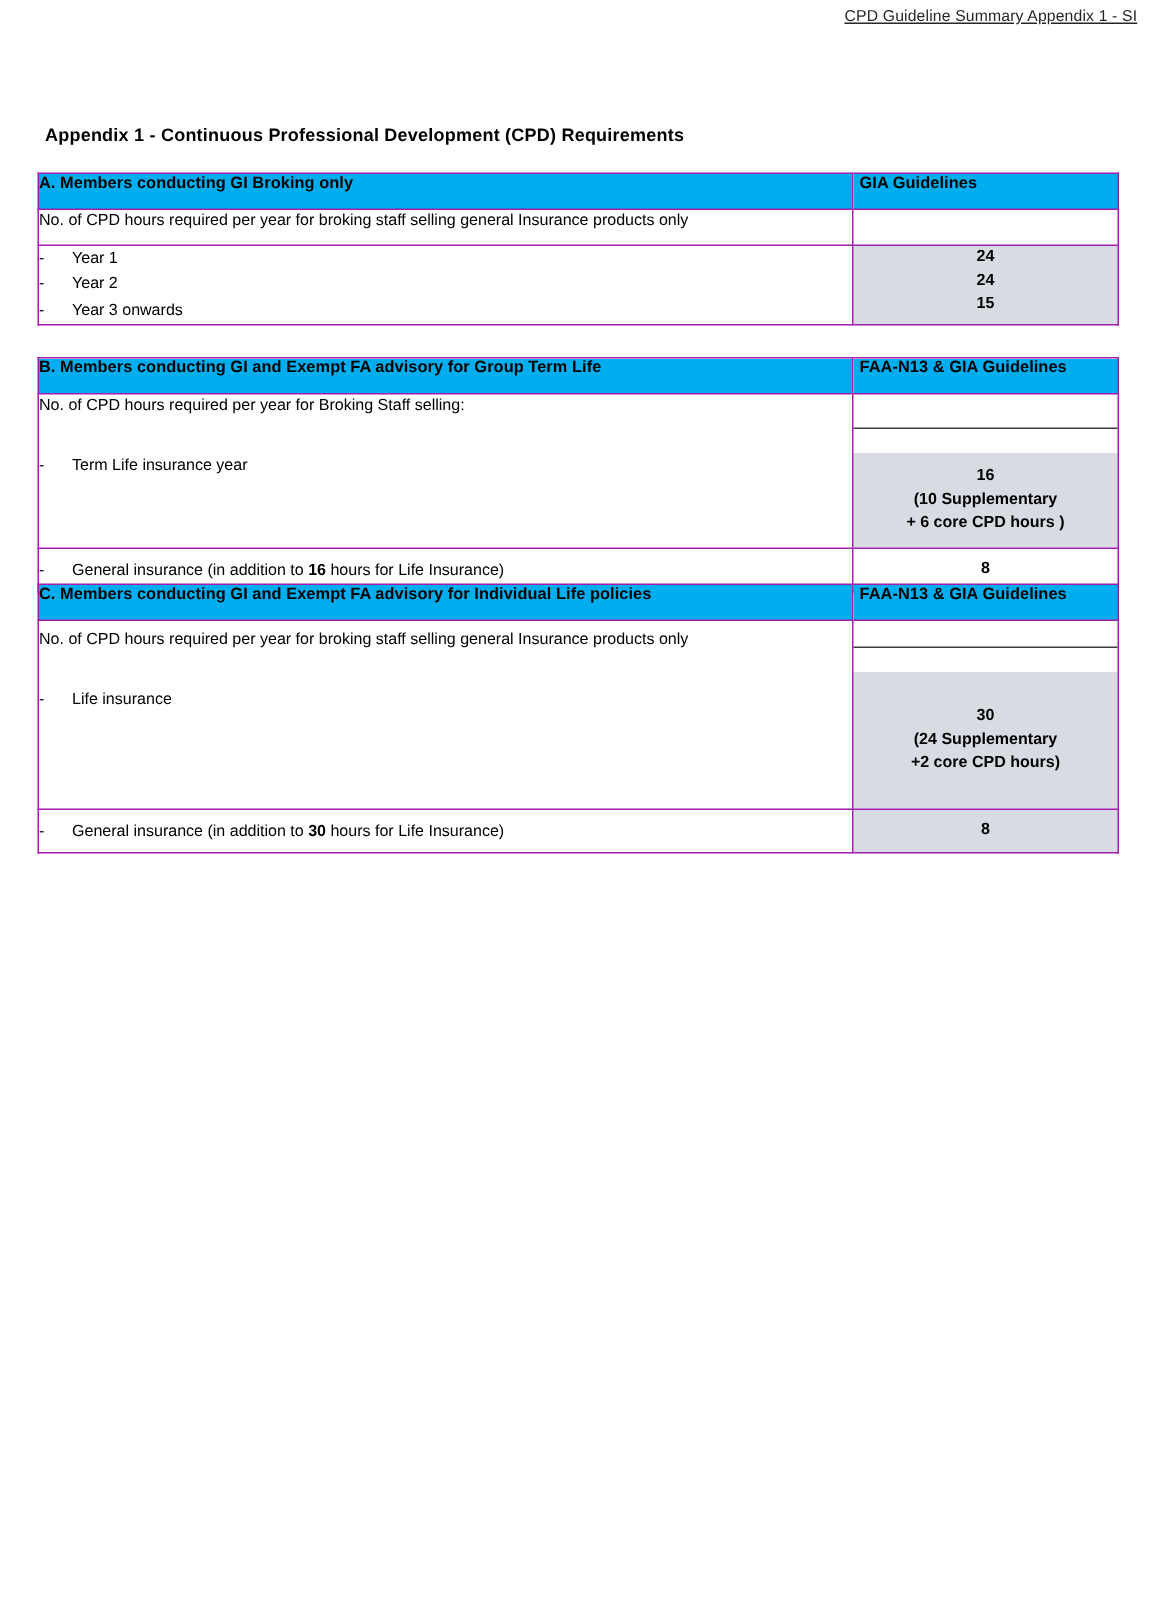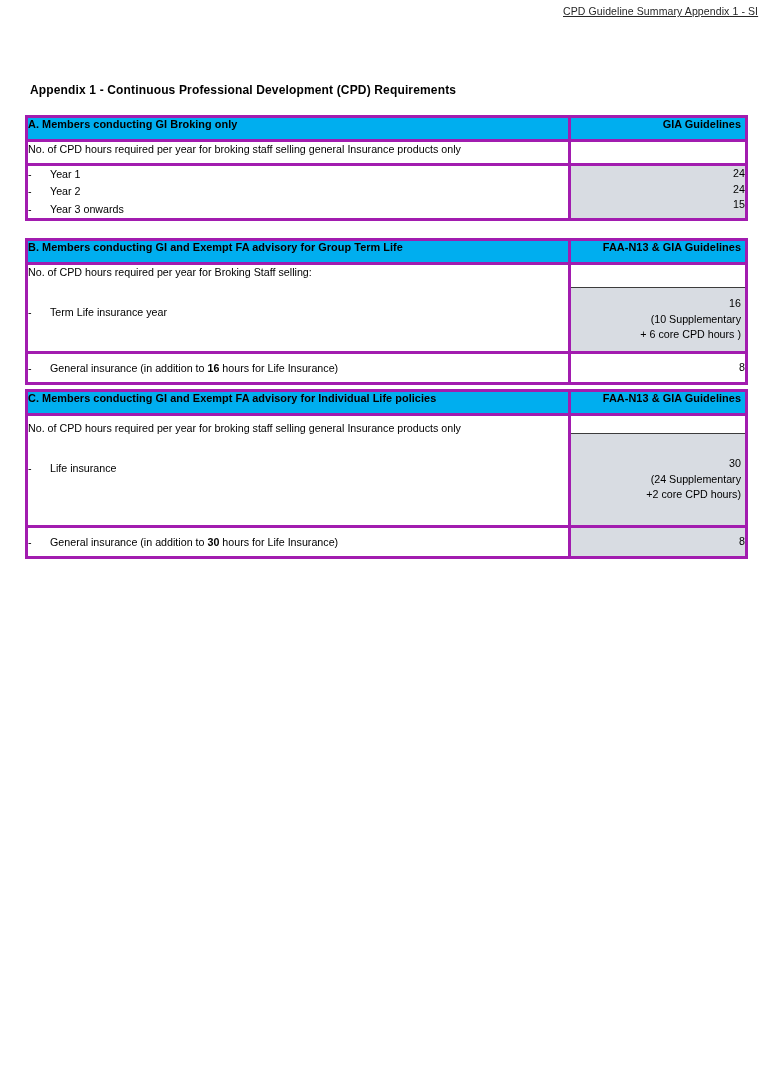--- a/index.html
+++ b/index.html
@@ -51,52 +51,53 @@
   
   .cpd-table{
     position:absolute;
     left:25px;
     width:720px;
     border-collapse:collapse;
     table-layout:fixed;
     font-size:10.7px;
   }
   .cpd-table td{
-    border:3px solid #a21caf;
+    border:1px solid #a21caf;
     padding:0;
     vertical-align:top;
   }
   .cpd-table .col-left{ width:543px; }
   .cpd-table .col-right{ width:177px; }
 
   .hdr-cell{
     background:#00AEEF;
     font-weight:bold;
     font-size:10.9px;
     padding:5px 6px 5px 5px;
     height:24px;
     white-space:nowrap;
     overflow:hidden;
     letter-spacing:.05px;
   }
   .hdr-cell.right{
-    text-align:right;
+    text-align:left;
     padding-left:4px;
     padding-right:4px;
   }
 
   .txt-cell{
     padding:5px 5px 4px 5px;
     line-height:1.35;
   }
   .num-cell{
-    text-align:right;
-    font-weight:normal;
+    text-align:center;
+    font-weight:bold;
     padding:5px 4px;
     line-height:1.45;
+    margin-top:16px;
   }
   .shaded{ background:#D8DCE2; }
   .blank{ height:24px; }
 
   .bullet-row{
     display:flex;
     align-items:flex-start;
     line-height:1.6;
   }
   .bullet-row .dash{

